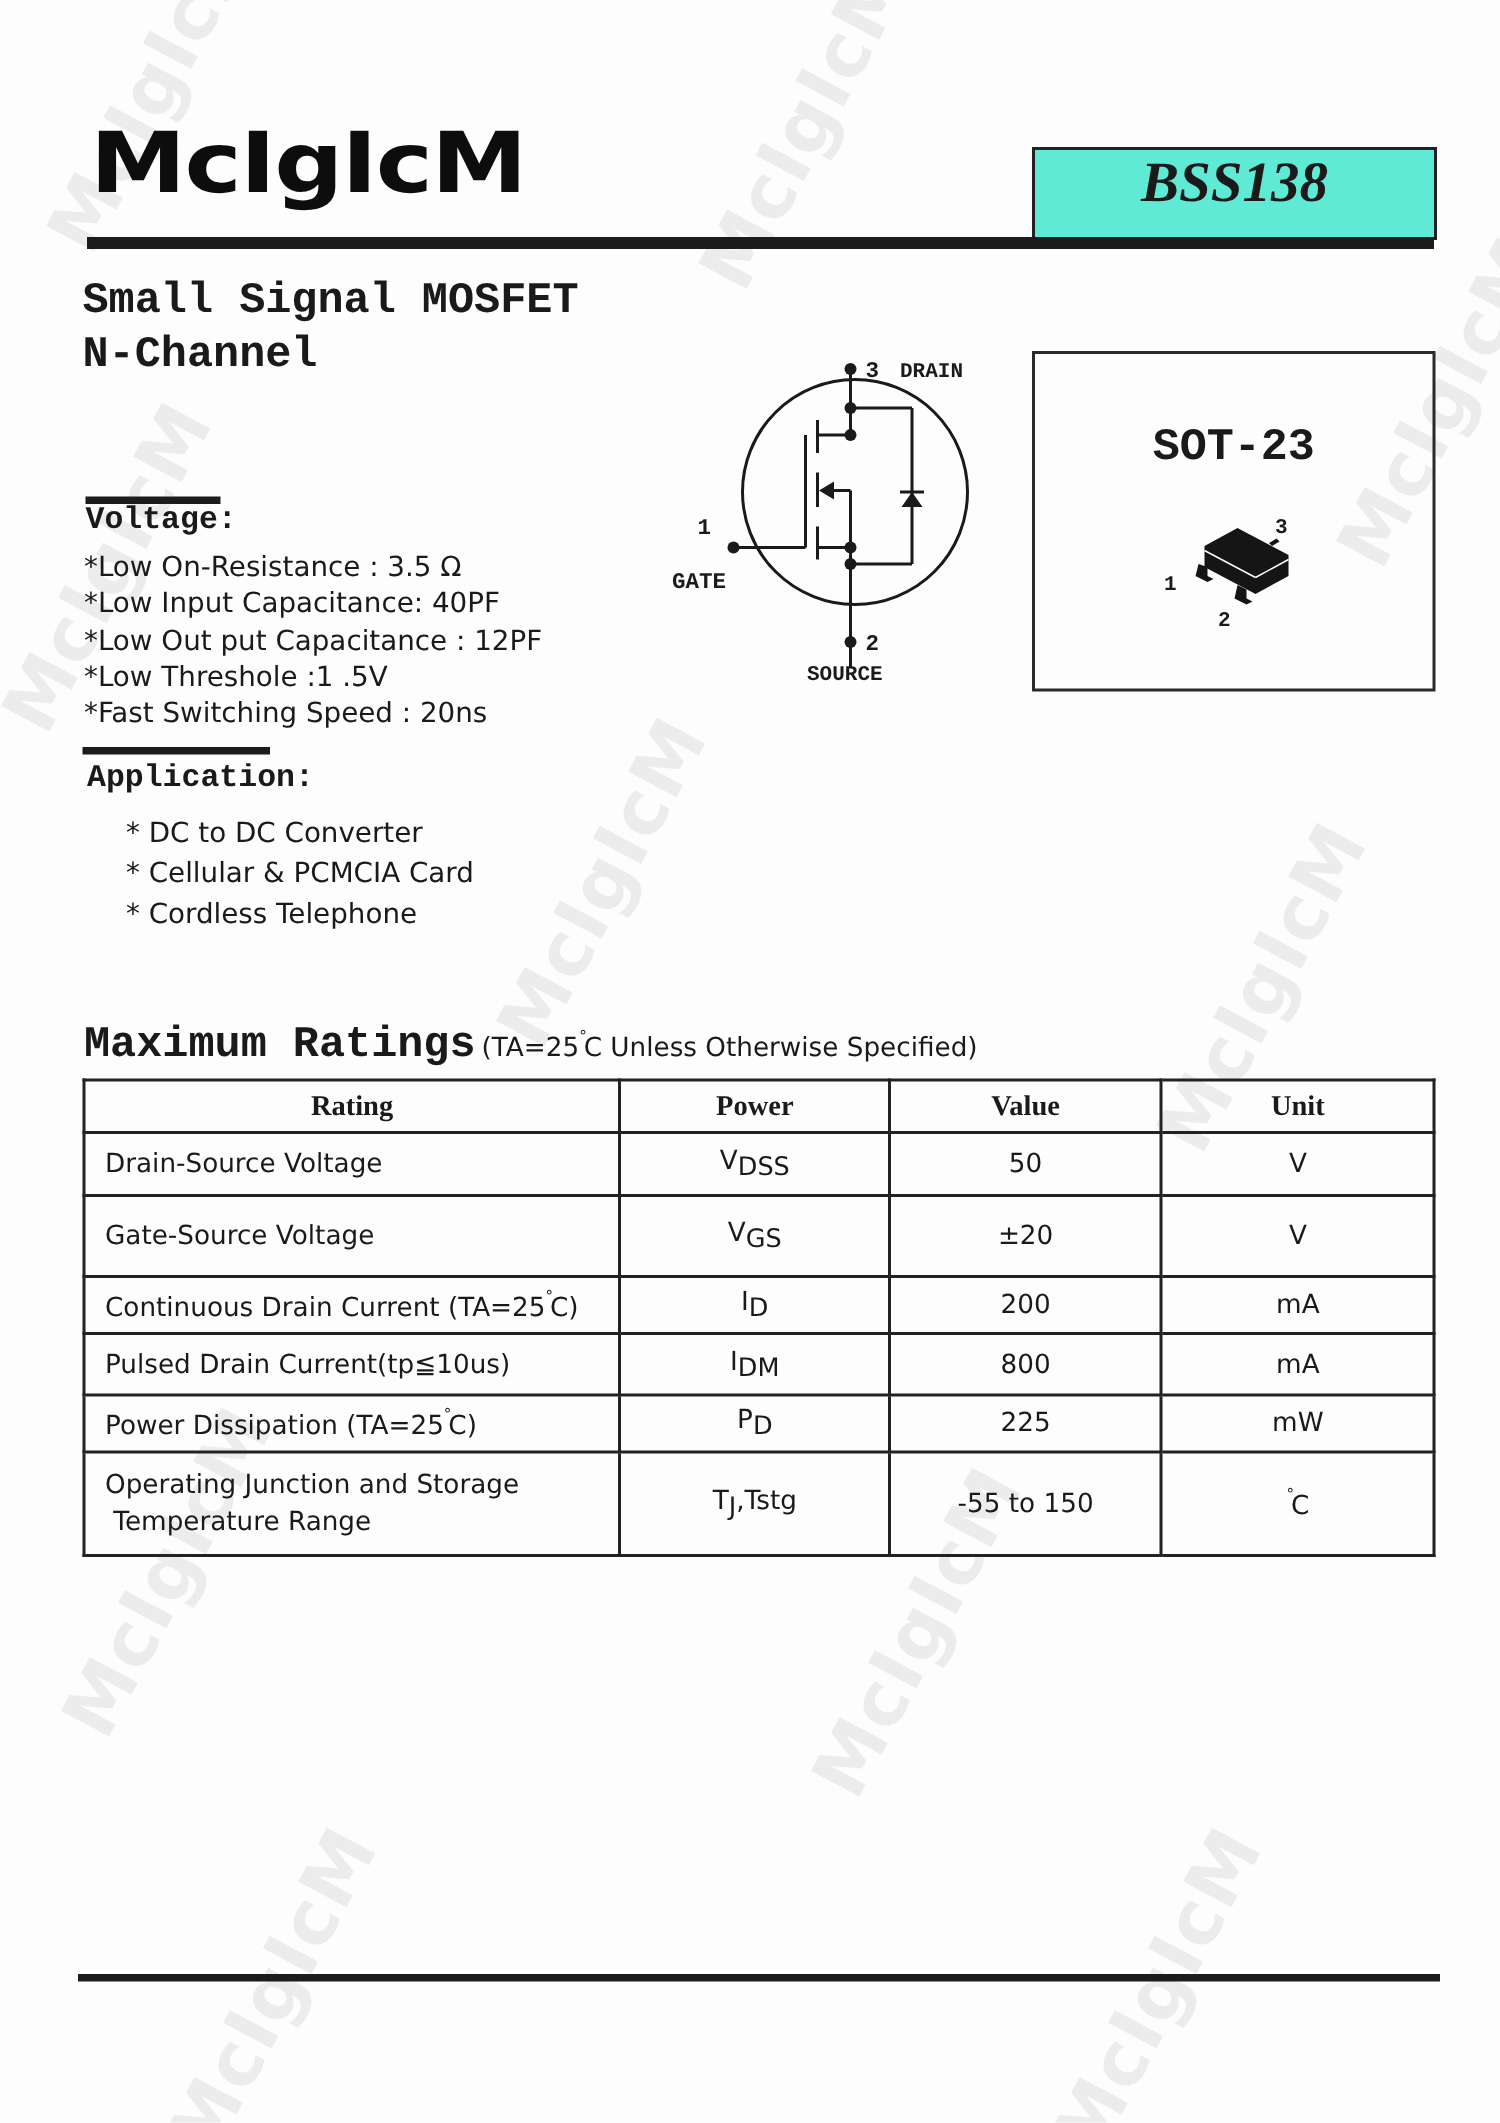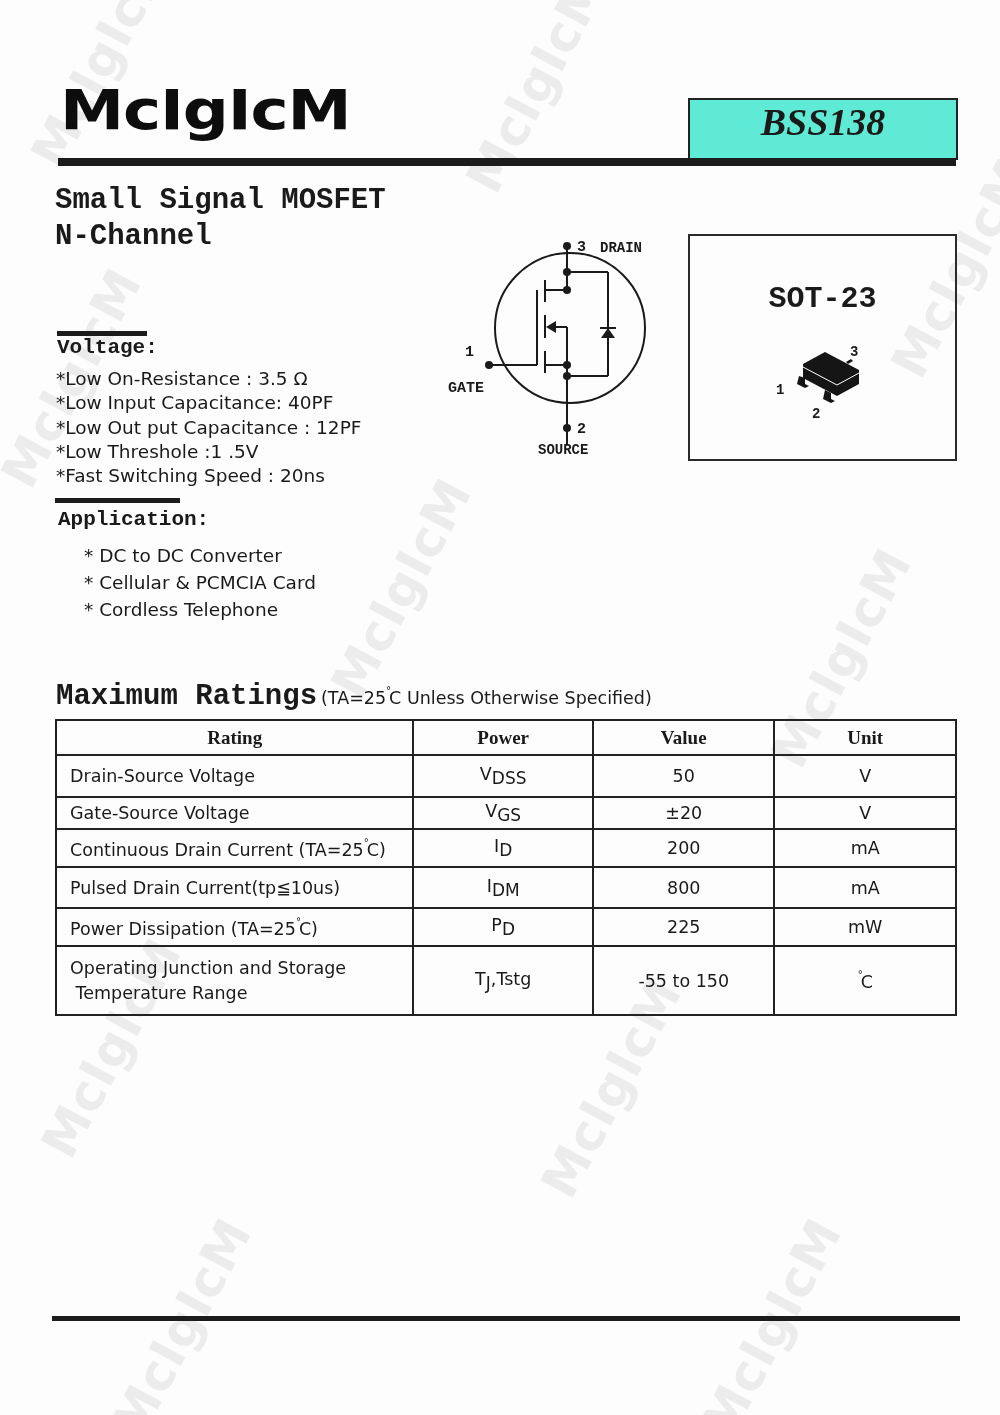--- a/index.html
+++ b/index.html
@@ -168,21 +168,21 @@
     <th>Power</th>
     <th>Value</th>
     <th>Unit</th>
   </tr>
   <tr style="height:42px">
     <td class="rating">Drain-Source Voltage</td>
     <td><span>V</span><span class="sub">DSS</span></td>
     <td>50</td>
     <td>V</td>
   </tr>
-  <tr style="height:32px">
+  <tr style="height:54px">
     <td class="rating">Gate-Source Voltage</td>
     <td><span>V</span><span class="sub">GS</span></td>
     <td>±20</td>
     <td>V</td>
   </tr>
   <tr style="height:38px">
     <td class="rating"><span>Continuous Drain Current (TA=25</span><span class="deg">°</span><span>C)</span></td>
     <td><span>I</span><span class="sub">D</span></td>
     <td>200</td>
     <td>mA</td>

